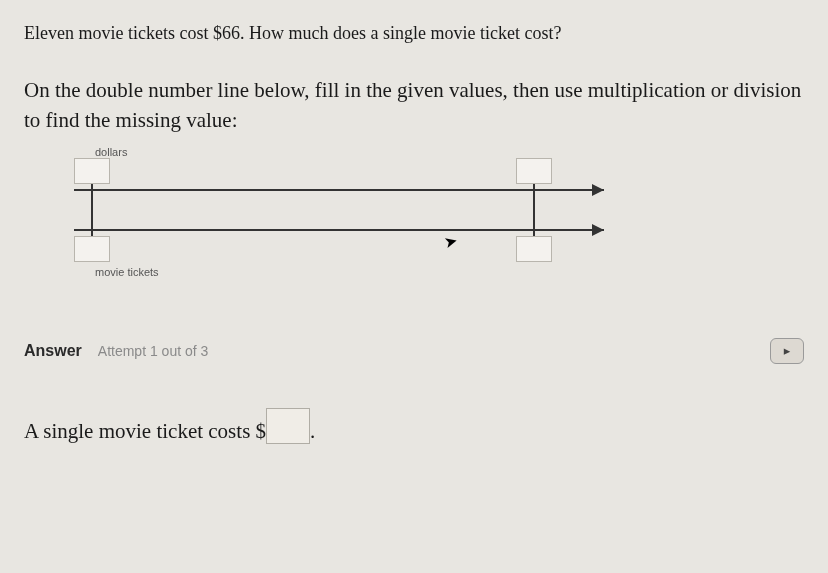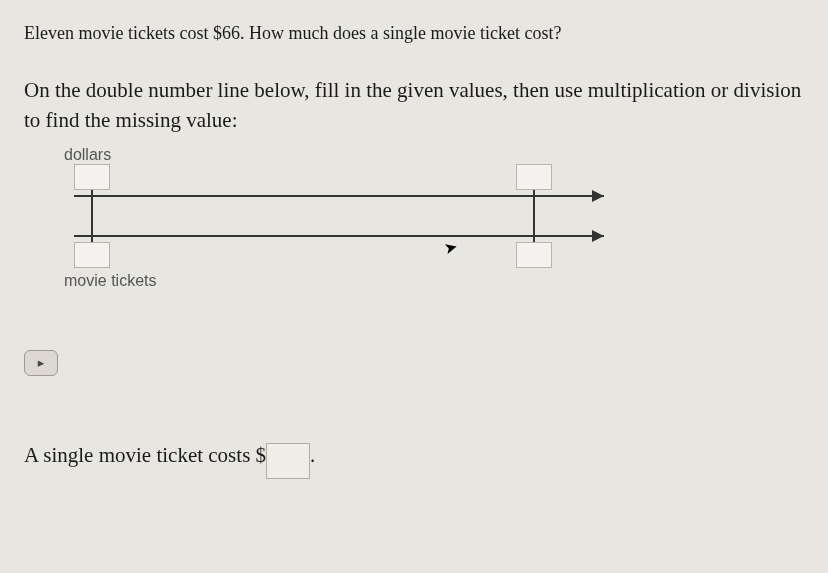--- a/index.html
+++ b/index.html
@@ -21,23 +21,23 @@
     }
     .instruction {
       font-size: 21px;
       line-height: 1.45;
       margin-bottom: 10px;
       color: #1a1a1a;
       font-weight: 500;
     }
     .nl-label {
       font-family: Arial, sans-serif;
-      font-size: 16px;
+      font-size: 11px;
       color: #555;
-      margin-left: 40px;
+      margin-left: 71px;
     }
     .nl-label.top { margin-top: 4px; margin-bottom: 2px; }
     .nl-label.bottom { margin-top: 6px; }
     .numberline-wrap {
       margin-left: 50px;
       margin-top: 2px;
       position: relative;
       width: 560px;
       height: 100px;
     }
@@ -86,25 +86,25 @@
       border-radius: 6px;
       background: #ddd9d2;
       display: flex;
       align-items: center;
       justify-content: center;
       font-size: 13px;
       color: #444;
       cursor: pointer;
     }
     .final-row {
-      margin-top: 67px;
+      margin-top: 44px;
       font-size: 21px;
       color: #1a1a1a;
       display: flex;
-      align-items: flex-start;
+      align-items: flex-end;
     }
     .answer-input {
       width: 44px;
       height: 36px;
       background: #f0ede7;
       border: 1px solid #b0ada5;
       font-size: 16px;
       text-align: center;
     }
   </style>
@@ -135,20 +135,24 @@
   <input class="input-box" style="left: 442px; top: -2px;" value="">
   <input class="input-box" style="left: 0px; top: 76px;" value="">
   <input class="input-box" style="left: 442px; top: 76px;" value="">
 
   <div class="cursor">➤</div>
 </div>
 
 <div class="nl-label bottom">movie tickets</div>
 
 <div class="answer-row">
+  <div>
+    <span class="answer-label">Answer</span>
+    <span class="attempt">Attempt 1 out of 3</span>
+  </div>
   <div class="video-btn">
     <span>▸</span>
   </div>
 </div>
 
 <div class="final-row">
   <span>A single movie ticket costs $</span>
   <input class="answer-input" value="" style="">
   <span>.</span>
 </div>

